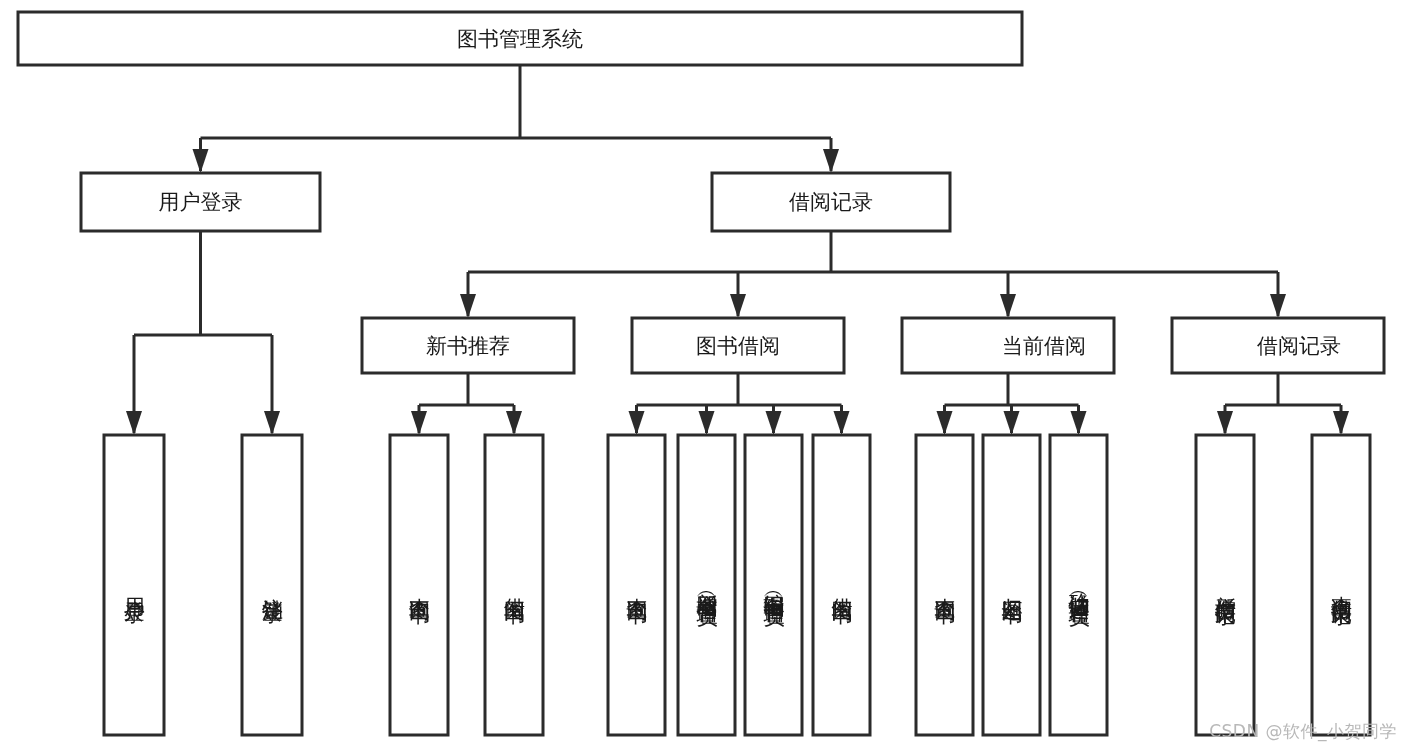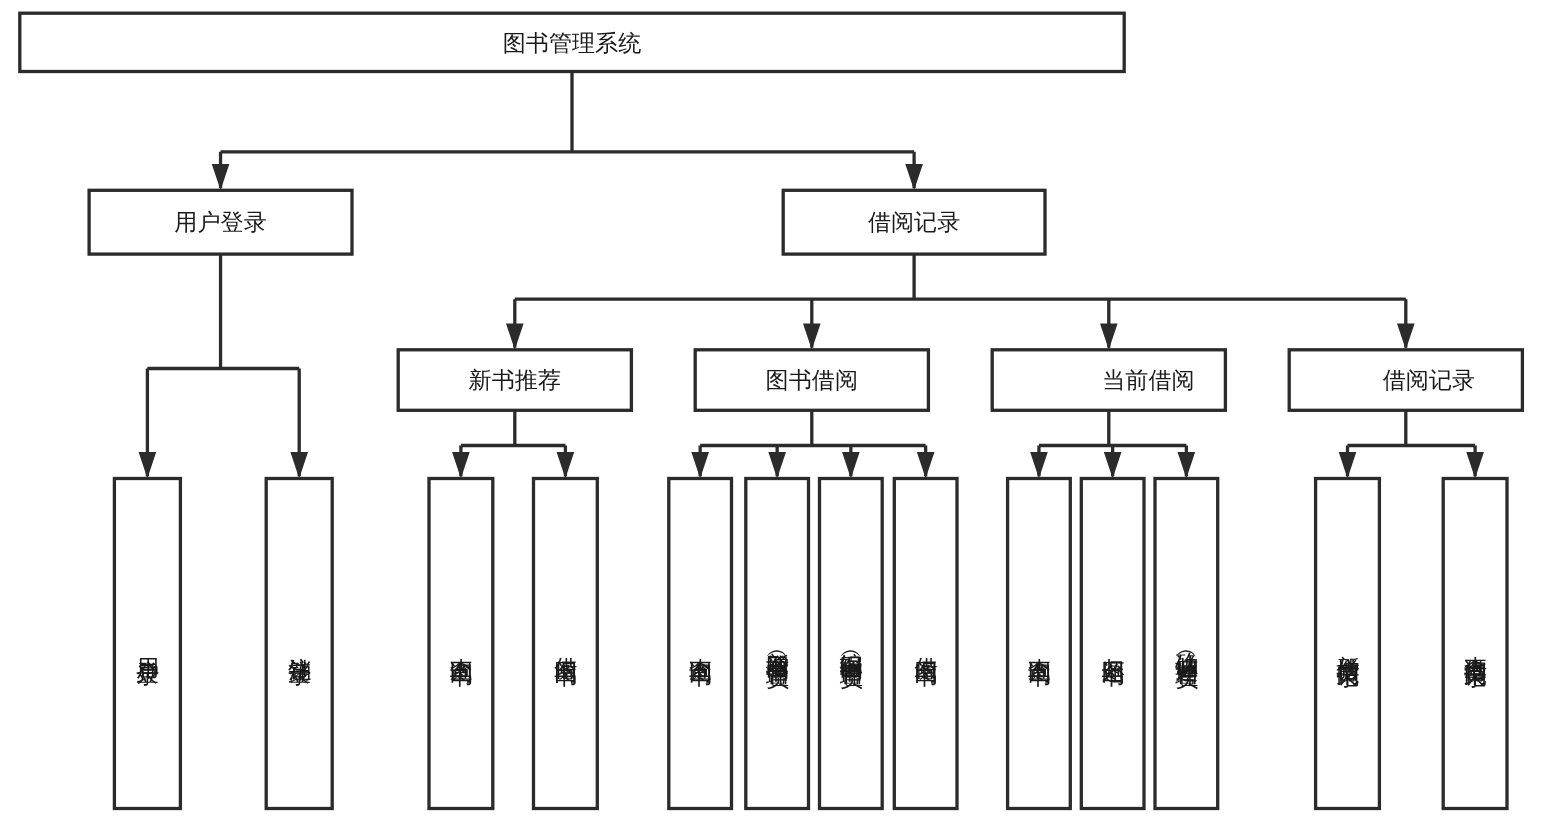--- a/index.html
+++ b/index.html
@@ -160,13 +160,14 @@
       <div class="vlabel-wrap" style="left: 1050px; top: 435px; width: 57px; height: 300px;">
         <div class="vtext">确认归还（管理员）</div>
       </div>
       <div class="vlabel-wrap" style="left: 1196px; top: 435px; width: 58px; height: 300px;">
         <div class="vtext">新增借阅记录</div>
       </div>
       <div class="vlabel-wrap" style="left: 1312px; top: 435px; width: 58px; height: 300px;">
         <div class="vtext">查询借阅记录</div>
       </div>
     </div>
+  <div id="watermark">CSDN @软件_小贺同学</div>
 </div>
 
 </body></html>

